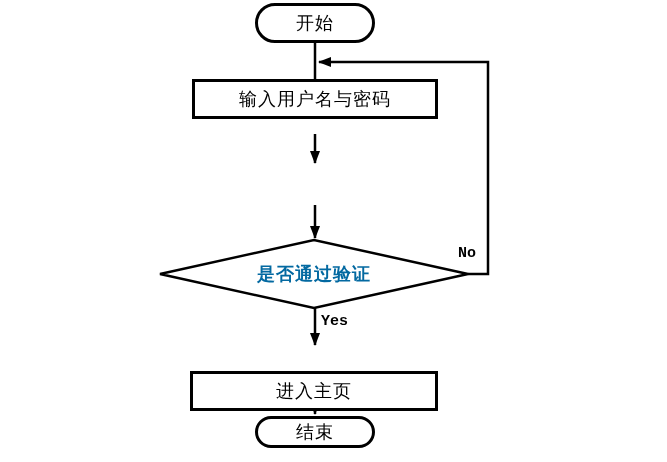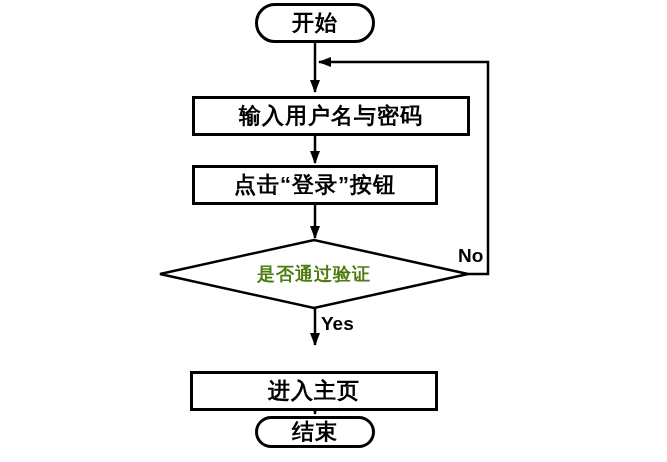--- a/index.html
+++ b/index.html
@@ -20,52 +20,52 @@
   .node {
     position: absolute;
     z-index: 2;
     box-sizing: border-box;
     display: flex;
     align-items: center;
     justify-content: center;
     border: 3px solid #000000;
     background: #ffffff;
     color: #000000;
-    font-weight: bold;
-    font-size: 22px;
+    font-weight: normal;
+    font-size: 18px;
     letter-spacing: 1px;
     white-space: nowrap;
   }
   .terminator { border-radius: 22px; }
   .decision-label {
     position: absolute;
     z-index: 2;
     display: flex;
     align-items: center;
     justify-content: center;
-    color: #4d7c0f;
+    color: #0369a1;
     font-weight: bold;
     font-size: 18px;
     letter-spacing: 1px;
     background: transparent;
     white-space: nowrap;
   }
   .edge-label {
     position: absolute;
     z-index: 3;
     color: #000000;
-    font-family: Liberation Sans, sans-serif;
+    font-family: Liberation Mono, monospace;
     font-weight: bold;
-    font-size: 19px;
+    font-size: 15px;
     line-height: 1;
     white-space: nowrap;
   }
   
   .node-start  { left: 255px; top: 3px;   width: 120px; height: 40px; }
-  .node-input  { left: 192px; top: 96px;  width: 278px; height: 40px; }
+  .node-input  { left: 192px; top: 79px;  width: 246px; height: 40px; }
   .node-click  { left: 192px; top: 165px; width: 246px; height: 40px; }
   .node-home   { left: 190px; top: 347px; width: 248px; height: 40px; margin-top: 24px; }
   .node-end    { left: 255px; top: 416px; width: 120px; height: 32px; }
   .decision-label { left: 160px; top: 240px; width: 308px; height: 68px; }
   .label-yes { left: 321px; top: 314px; text-align: right; }
   .label-no  { left: 458px; top: 246px; }
 </style>
 </head>
 <body>
 
@@ -94,23 +94,20 @@
   </svg>
 
   <div class="node terminator node-start">
     <span>开始</span>
   </div>
 
   <div class="node node-input">
     <span>输入用户名与密码</span>
   </div>
 
-  <div class="node node-click">
-    <span>点击“登录”按钮</span>
-  </div>
 
   <div class="decision-label">
     <span>是否通过验证</span>
   </div>
 
   <div class="node node-home">
     <span>进入主页</span>
   </div>
 
   <div class="node terminator node-end">

